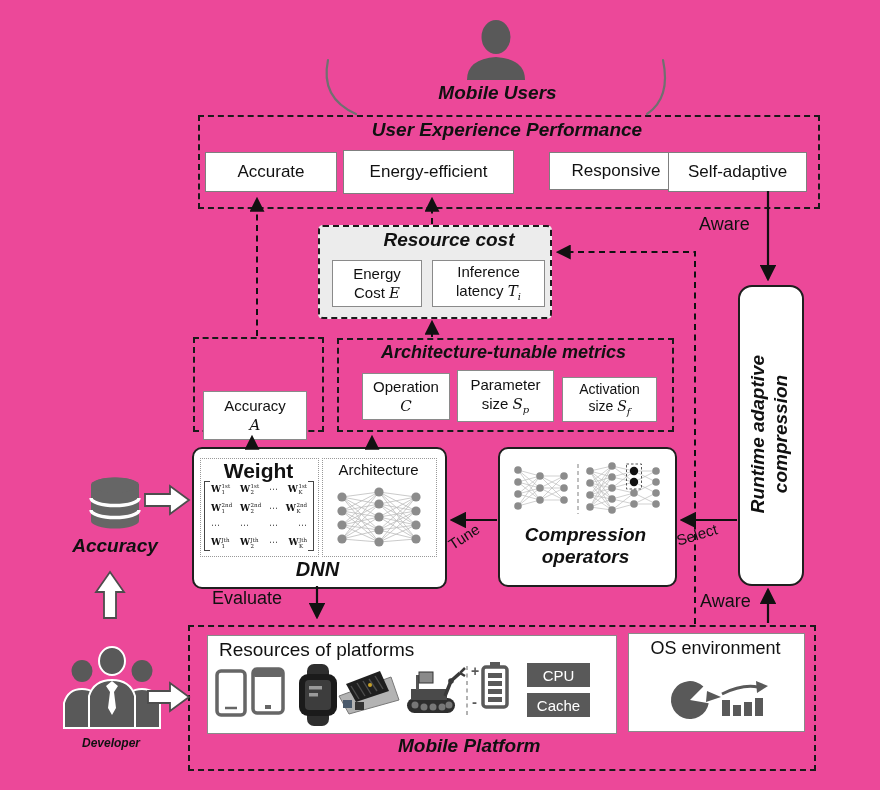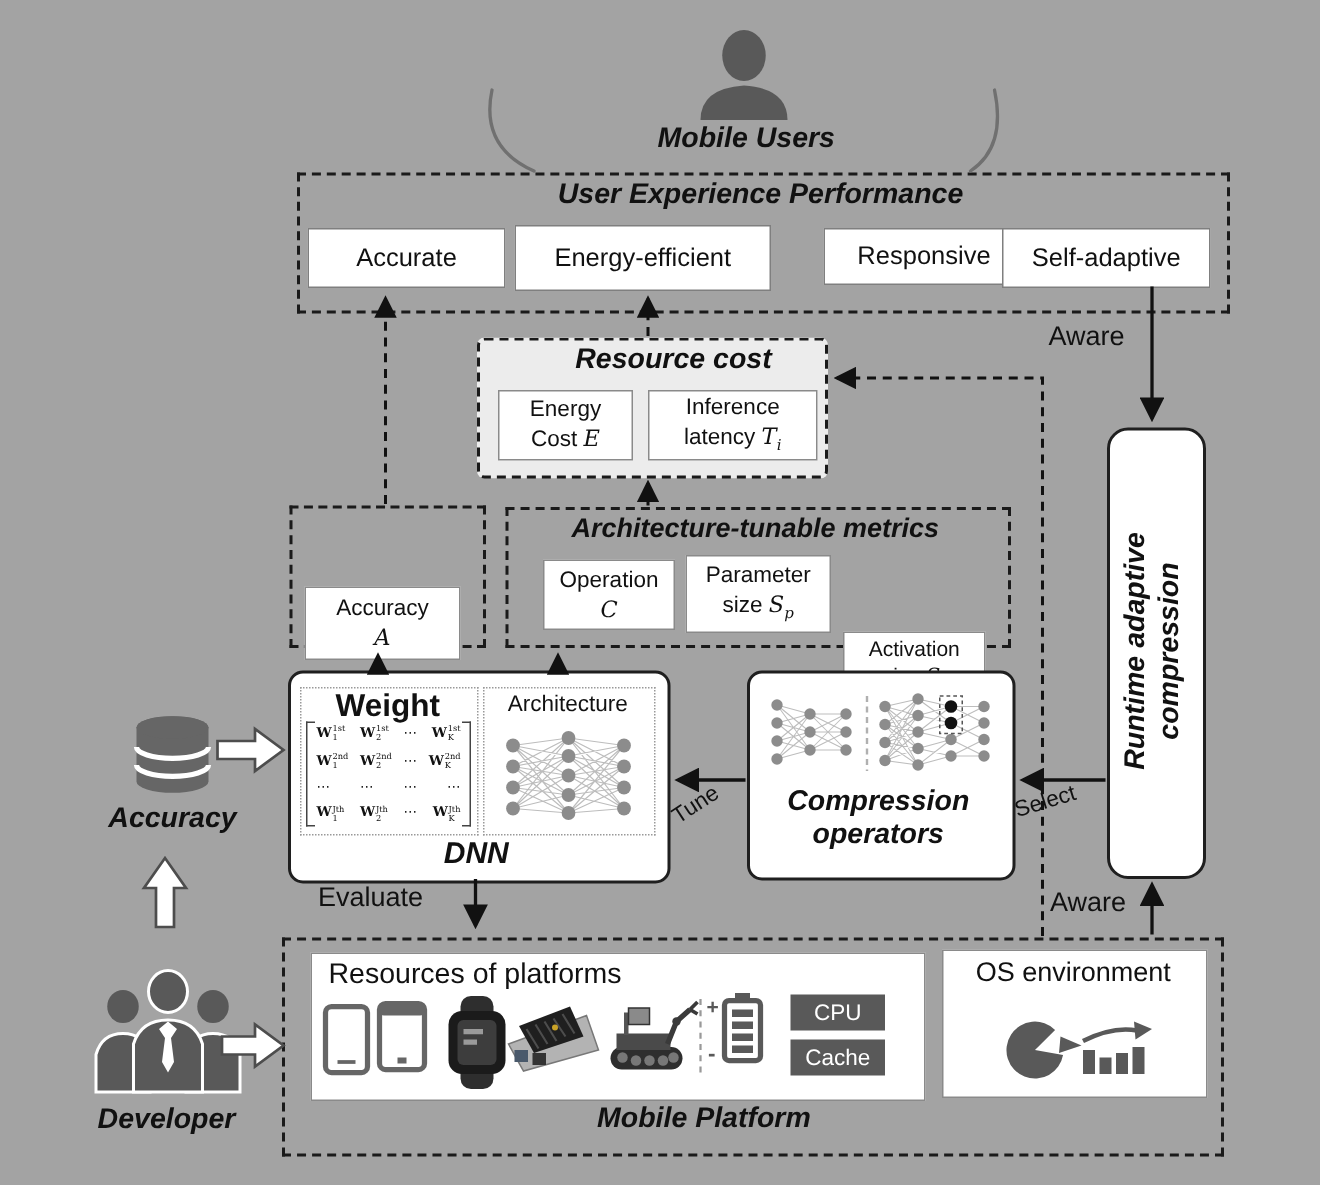--- a/index.html
+++ b/index.html
@@ -1,16 +1,16 @@
 <!DOCTYPE html>
 <html><head>
 <meta charset="utf-8">
 <style>
   html,body{margin:0;padding:0;background:#fff;}
-  #page{position:relative;width:880px;height:790px;background:#a3a3a3;
+  #page{position:relative;width:880px;height:790px;background:#ec4899;
         font-family:"Liberation Sans",sans-serif;color:#111;overflow:hidden;}
   .abs{position:absolute;}
   .dashedbox{position:absolute;border:2px dashed #1a1a1a;background:transparent;}
   .solidbox{position:absolute;border:2px solid #1f1f1f;border-radius:10px;background:#fff;}
   .itembox{position:absolute;border:1.5px solid #7f7f7f;background:#fff;display:flex;
            align-items:center;justify-content:center;font-size:17px;text-align:center;}
   .smallbox{position:absolute;border:1.5px solid #8a8a8a;background:#fff;display:flex;
             flex-direction:column;align-items:center;justify-content:center;
             font-size:15px;line-height:1.25;text-align:center;}
   .dottedbox{position:absolute;border:1px dotted #999;background:#fff;}
@@ -78,21 +78,21 @@
   <div class="dashedbox" style="left:337px;top:338px;width:333px;height:90px;"></div>
   <div class="titleBI" style="left:337px;top:342px;width:333px;font-size:18px;">Architecture-tunable metrics</div>
   <div class="smallbox" style="left:362px;top:373px;width:86px;height:45px;">
     <span>Operation</span>
     <span class="mvar">C</span>
   </div>
   <div class="smallbox" style="left:457px;top:370px;width:95px;height:50px;">
     <span>Parameter</span>
     <span><span>size</span>&nbsp;<span class="mvar">S</span><sub style="font-size:10px;"><span class="mvar">p</span></sub></span>
   </div>
-  <div class="smallbox" style="left:562px;top:377px;width:93px;height:43px;font-size:14px;margin-top:44px;">
+  <div class="smallbox" style="left:562px;top:377px;width:93px;height:43px;font-size:14px;">
     <span>Activation</span>
     <span><span>size</span>&nbsp;<span class="mvar">S</span><sub style="font-size:10px;"><span class="mvar">f</span></sub></span>
   </div>
 
   <div class="solidbox" style="left:192px;top:447px;width:251px;height:138px;"></div>
   <div class="dottedbox" style="left:200px;top:458px;width:117px;height:97px;"></div>
   <div class="plain" style="left:200px;top:459px;width:117px;text-align:center;font-size:21px;font-weight:bold;">Weight</div>
   <div class="matwrap">
     <div class="brk l"></div>
     <div class="mat">
@@ -294,21 +294,21 @@
 
   <svg style="left:56px;top:644px;" width="112" height="84" viewBox="0 0 112 84">
     <ellipse cx="26" cy="27" rx="10.5" ry="11" fill="#595959"></ellipse>
     <path d="M8,84 L8,59 Q12,45 26,45 Q40,45 44,59 L44,84 Z" fill="#595959" stroke="#fff" stroke-width="2"></path>
     <ellipse cx="86" cy="27" rx="10.5" ry="11" fill="#595959"></ellipse>
     <path d="M68,84 L68,59 Q72,45 86,45 Q100,45 104,59 L104,84 Z" fill="#595959" stroke="#fff" stroke-width="2"></path>
     <ellipse cx="56" cy="17" rx="13" ry="14" fill="#595959" stroke="#fff" stroke-width="2"></ellipse>
     <path d="M33,84 L33,52 Q38,36 56,36 Q74,36 79,52 L79,84 Z" fill="#595959" stroke="#fff" stroke-width="2"></path>
     <path d="M56,37 L50,42 L54,48 L52,64 L56,71 L60,64 L58,48 L62,42 Z" fill="#fff"></path>
   </svg>
-  <div class="titleBI" style="left:45px;top:736px;width:132px;font-size:19px;">Developer</div>
+  <div class="titleBI" style="left:45px;top:736px;width:132px;font-size:12px;">Developer</div>
 
   <div class="dashedbox" style="left:188px;top:625px;width:624px;height:142px;"></div>
   <div class="abs" style="left:207px;top:635px;width:408px;height:97px;border:1.5px solid #8a8a8a;background:#fff;"></div>
   <div class="plain" style="left:219px;top:639px;font-size:19px;">Resources of platforms</div>
   <svg style="left:207px;top:650px;" width="320" height="80" viewBox="0 0 320 80">
     <g>
       <rect x="10" y="21" width="28" height="44" rx="4" fill="#fff" stroke="#666" stroke-width="3.5"></rect>
       <line x1="18" y1="58" x2="30" y2="58" stroke="#666" stroke-width="2.5"></line>
     </g>
     <g>

